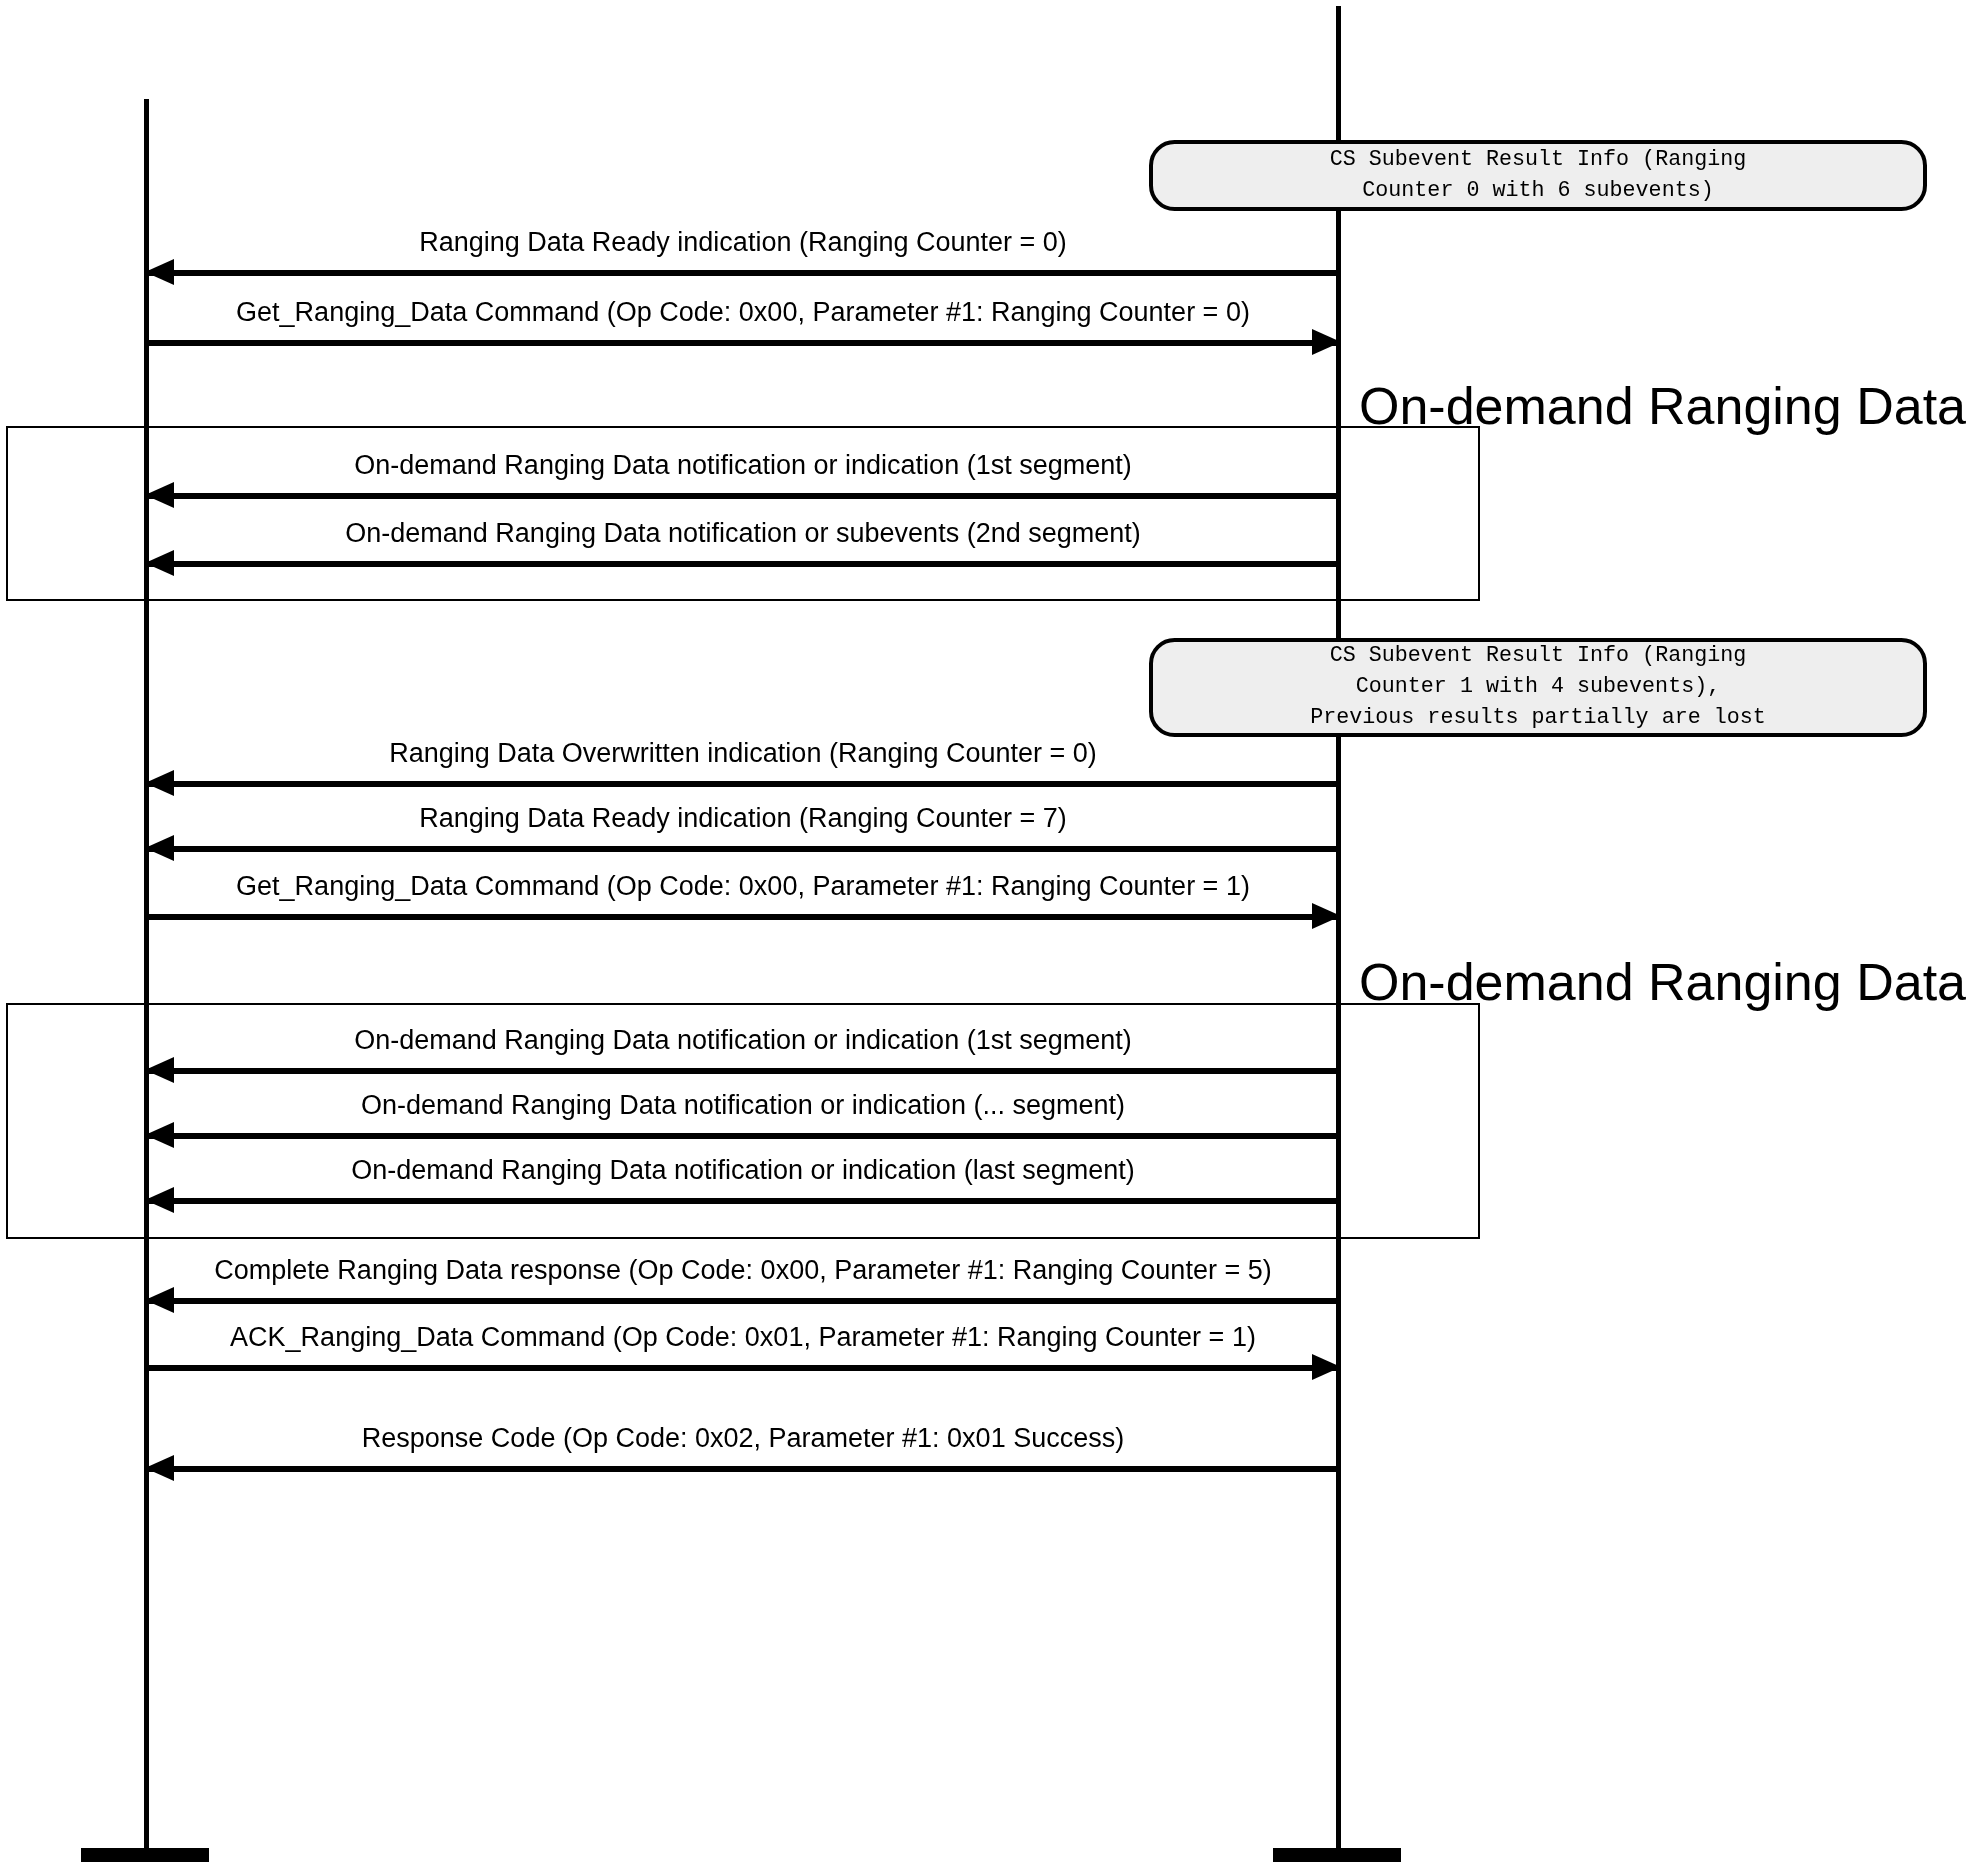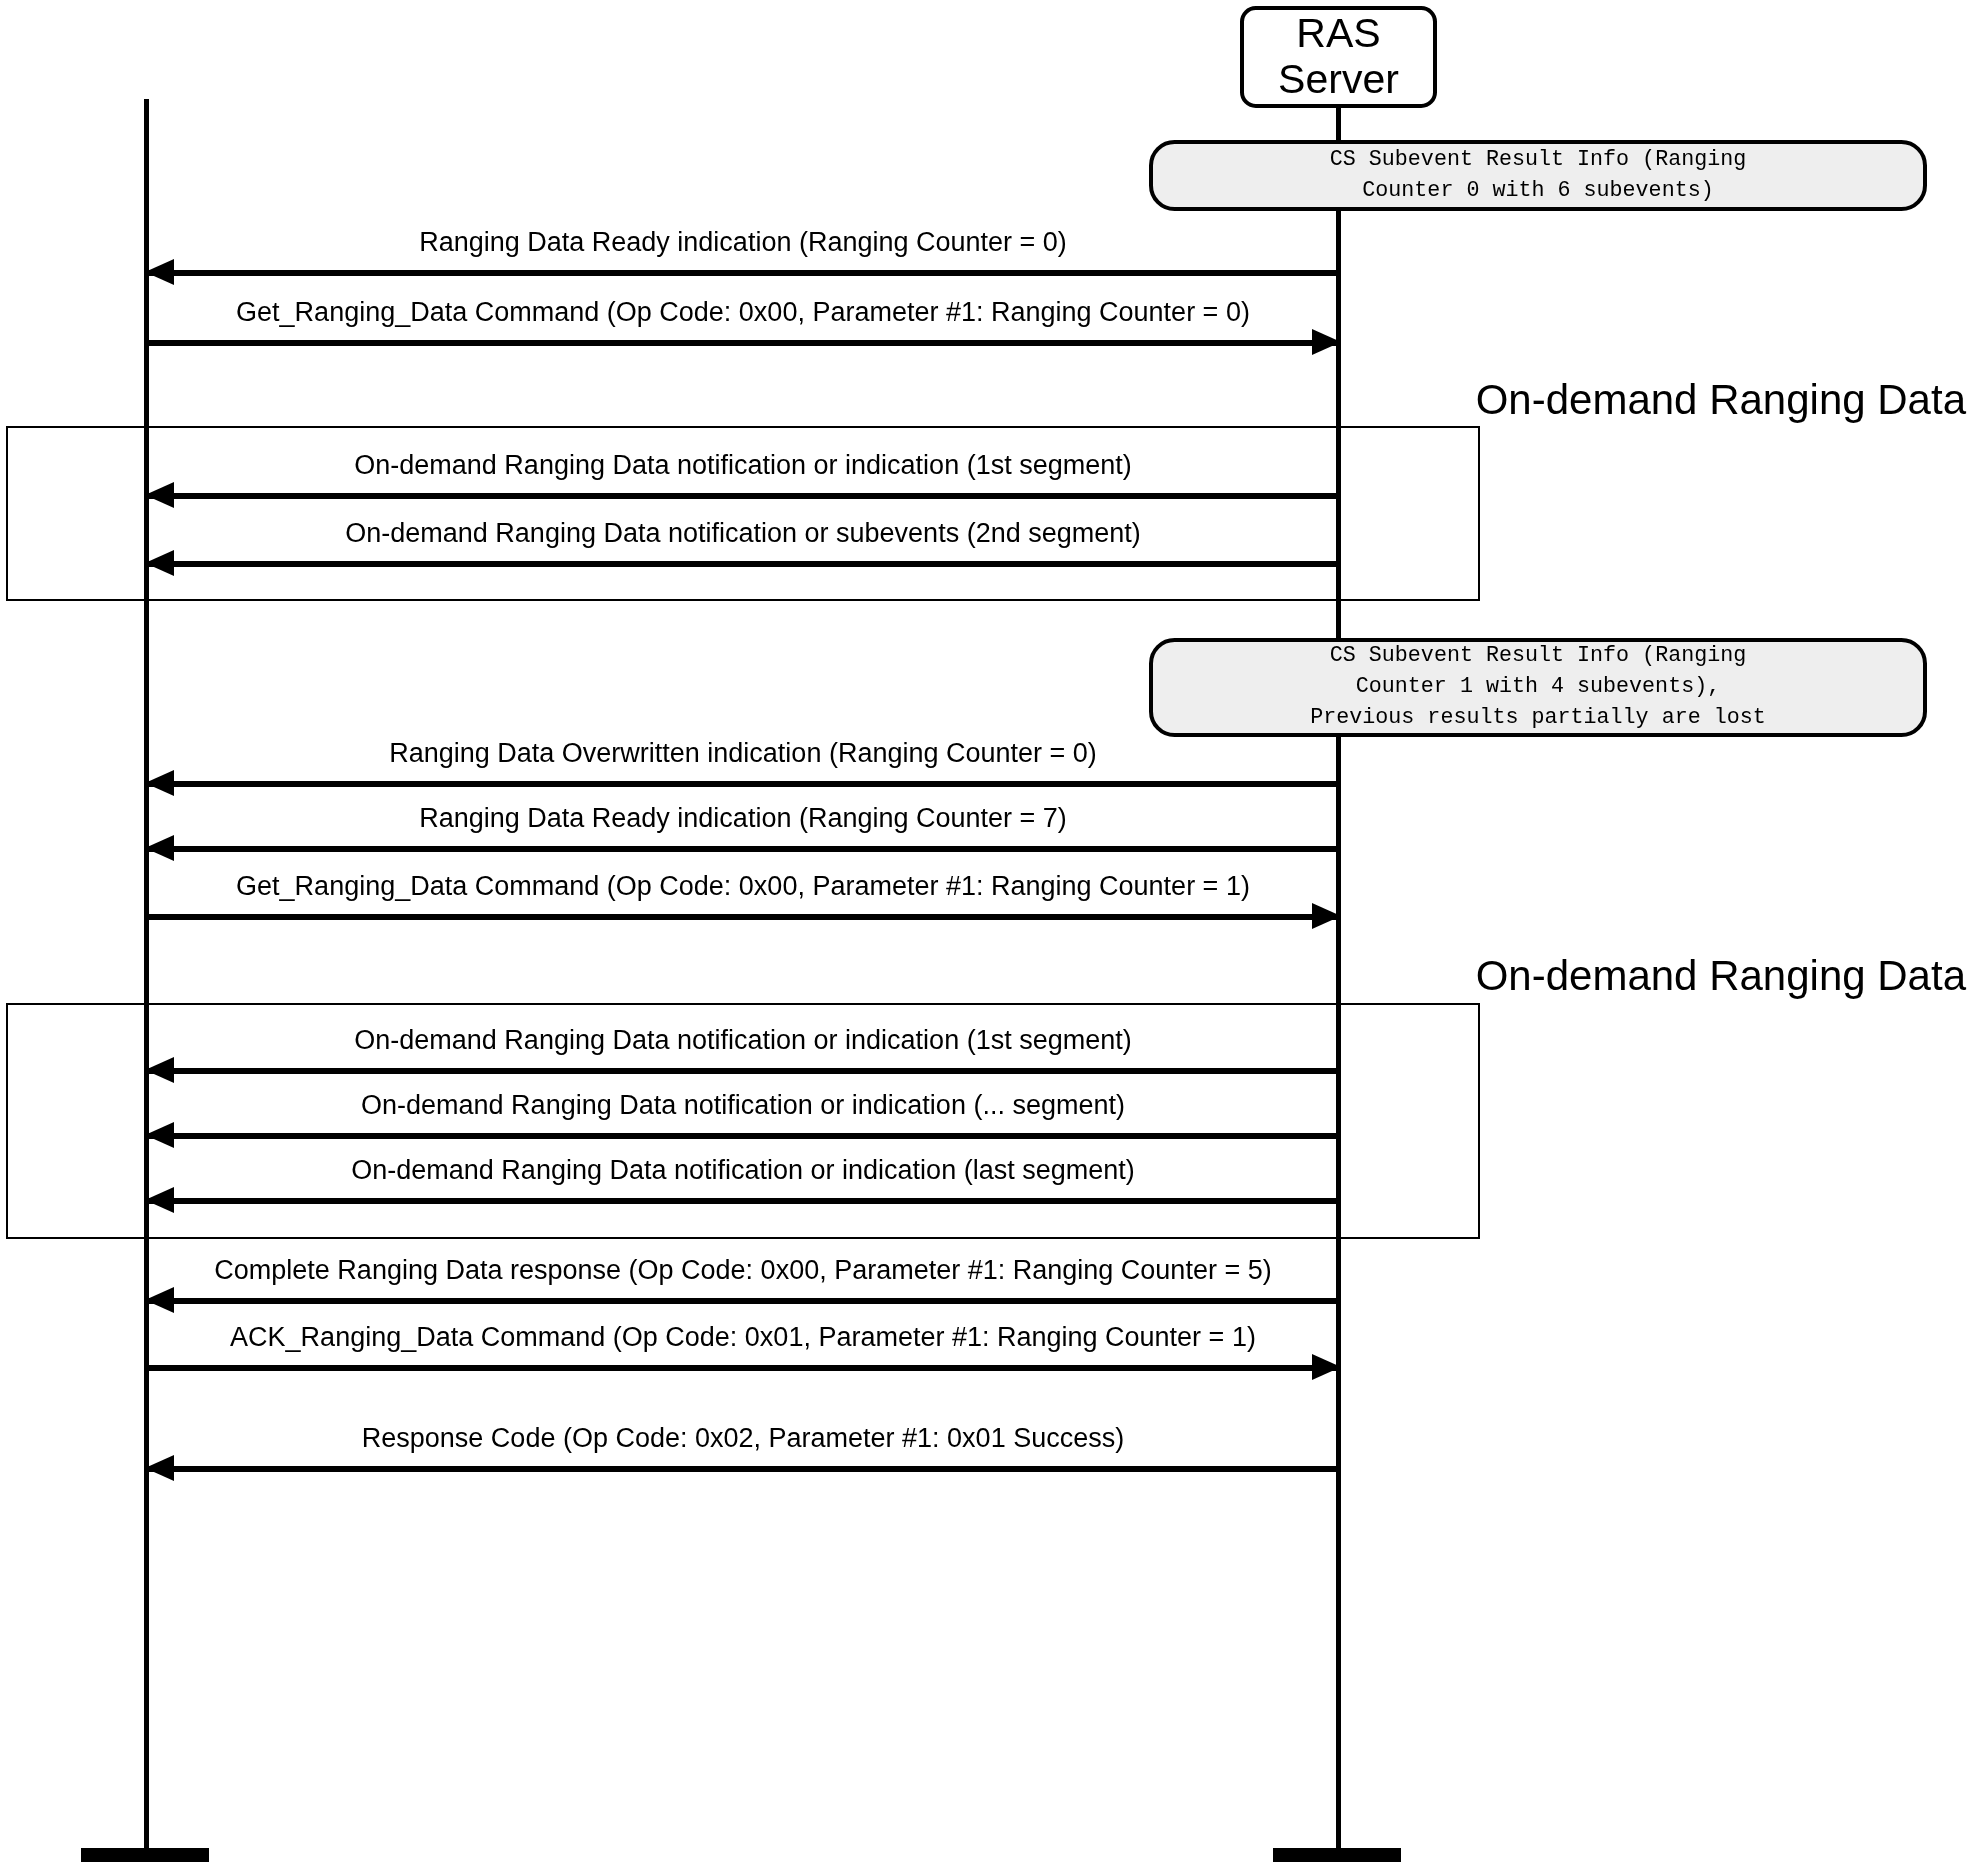--- a/index.html
+++ b/index.html
@@ -71,21 +71,21 @@
   
   .fragment {
     position: absolute;
     box-sizing: border-box;
     border: 2px solid #000000;
     background: transparent;
     z-index: 1;
   }
   .fragment-label {
     position: absolute;
-    font-size: 42px;
+    font-size: 52px;
     text-align: right;
     white-space: nowrap;
     z-index: 4;
   }
 
   
   .message {
     position: absolute;
     height: 0;
     z-index: 3;
@@ -126,24 +126,20 @@
 </style>
 </head>
 <body>
 
 <div id="canvas">
 
   <div class="lifeline" style="left:144px; top:99px; height:1763px;"></div>
   <div class="lifeline" style="left:1336px; top:5.9px; height:1856px;"></div>
 
 
-  <div class="actor-box" style="left:1240px; top:5.9px; width:197px; height:102px; flex-direction:column;">
-    <span>RAS</span>
-    <span>Server</span>
-  </div>
 
   <div class="note" style="left:1149px; top:140px; width:778px; height:71px;">
     <span>CS Subevent Result Info (Ranging</span>
     <span>Counter 0 with 6 subevents)</span>
   </div>
 
   <div class="message" style="left:146px; top:270px; width:1194px;">
     <div class="msg-line" style="width:1194px;"></div>
     <div class="msg-head left"></div>
     <div class="msg-label">Ranging Data Ready indication (Ranging Counter = 0)</div>

